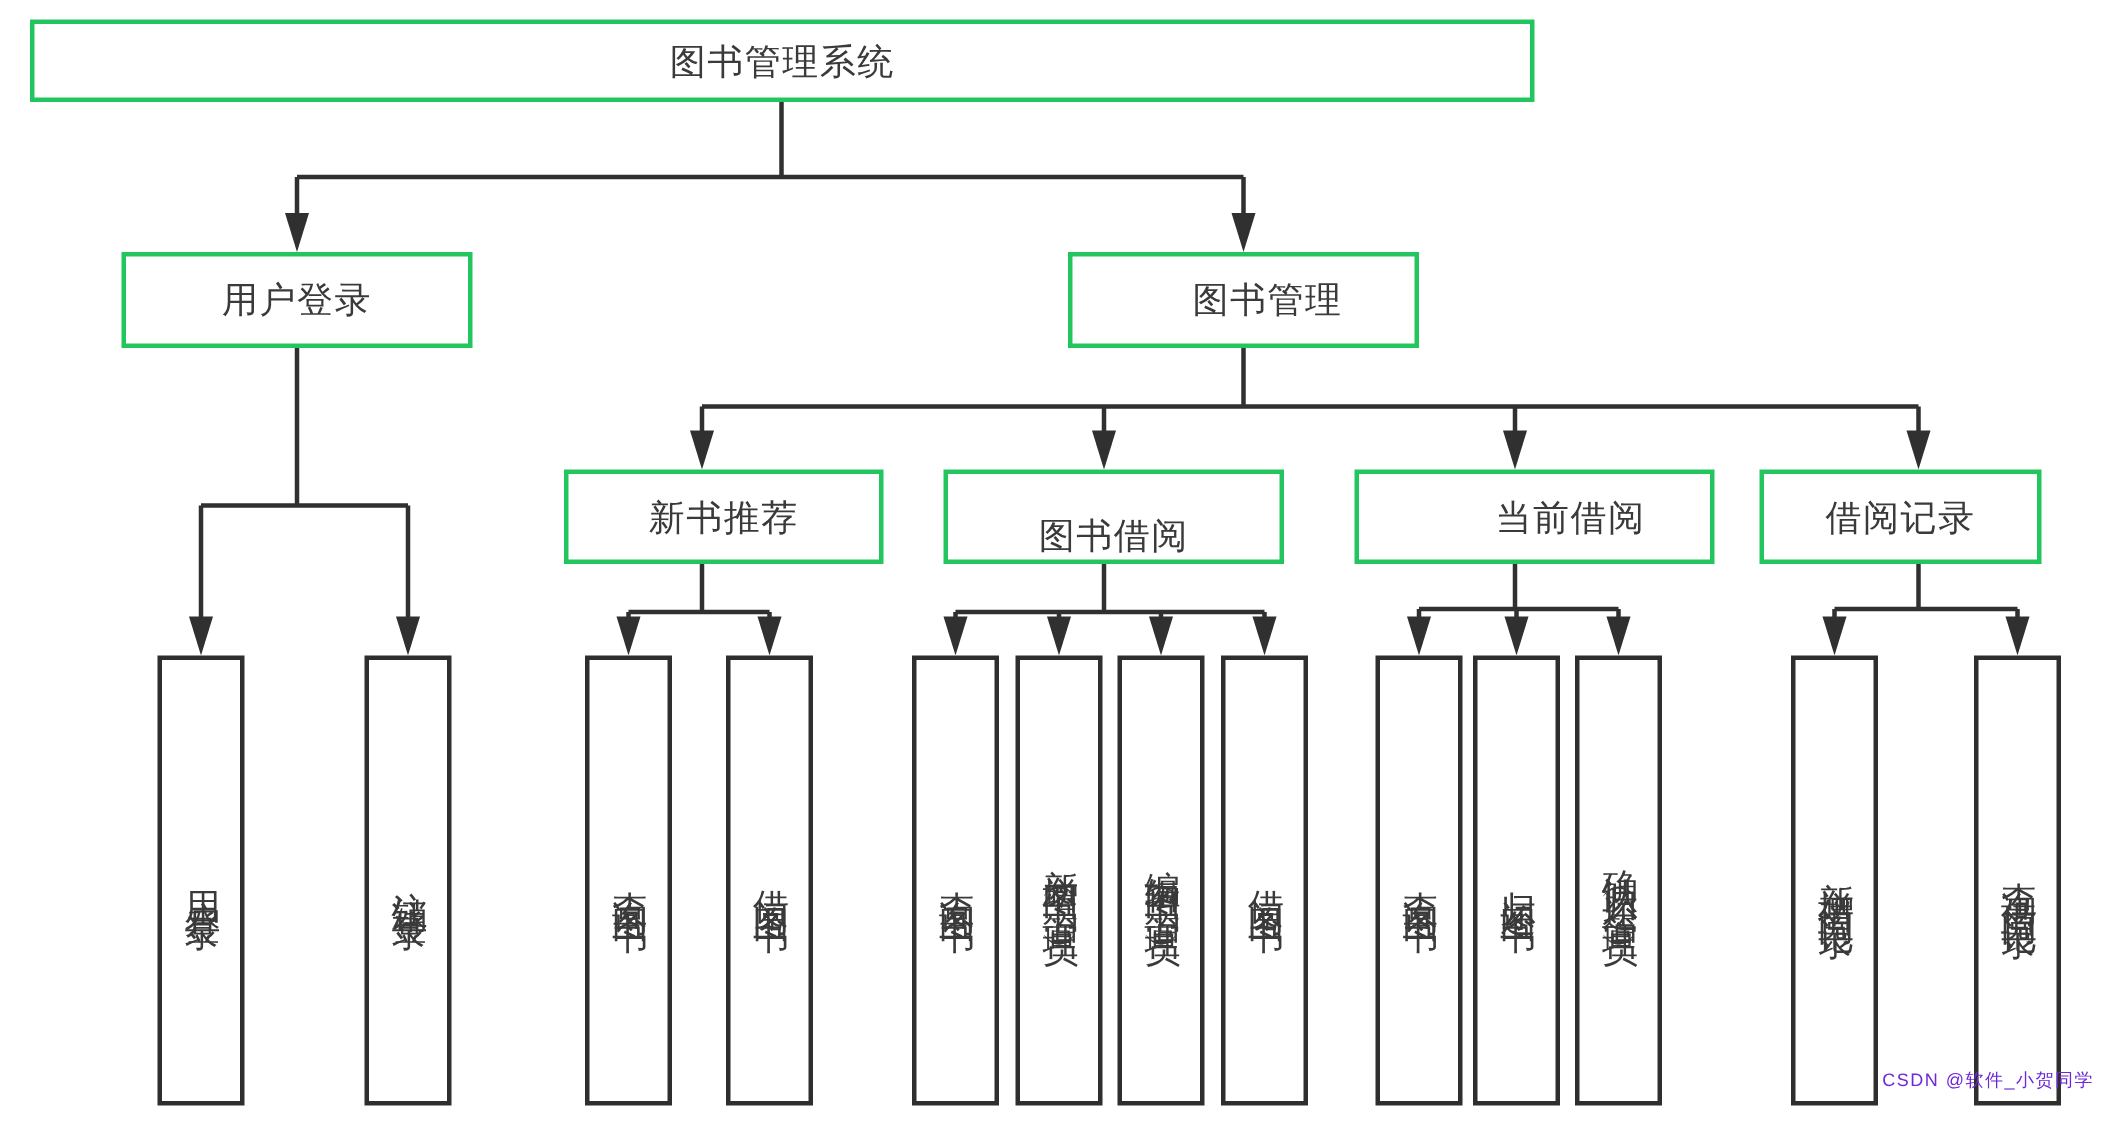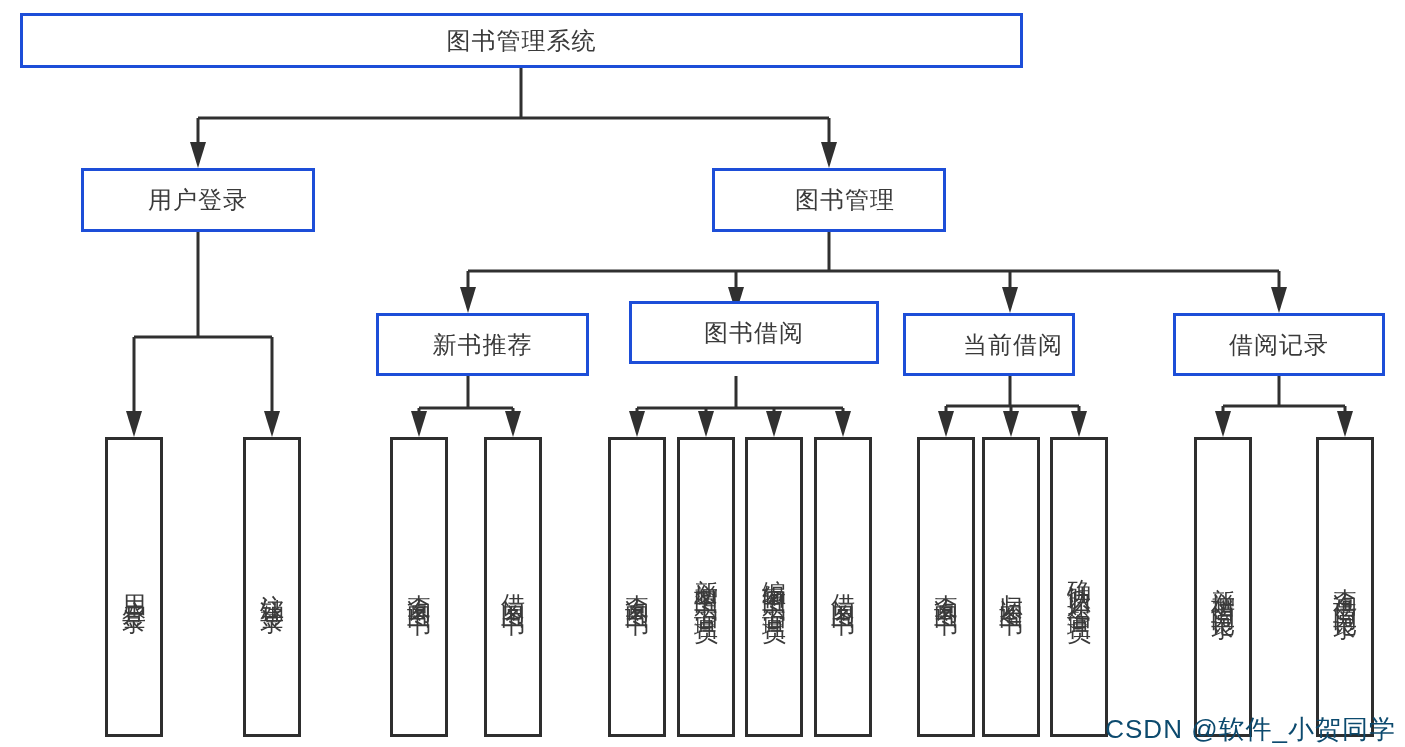--- a/index.html
+++ b/index.html
@@ -8,21 +8,21 @@
     width:1405px;height:747px;
     background:#ffffff;
     font-family:"Liberation Sans","DejaVu Sans",sans-serif;
     overflow:hidden;
   }
   #connectors{position:absolute;left:0;top:0;z-index:0;}
   .node{
     position:absolute;
     box-sizing:border-box;
     background:#ffffff;
-    border:3px solid #1d4ed8;
+    border:3px solid #22c55e;
     display:flex;align-items:center;justify-content:center;
     color:#3a3a3a;font-size:24px;letter-spacing:1px;
     z-index:1;
   }
   .vnode{
     position:absolute;
     box-sizing:border-box;
     background:#ffffff;
     border:3px solid #2e2e2e;
     display:flex;align-items:center;justify-content:center;
@@ -35,35 +35,35 @@
     font-size:24px;
     letter-spacing:6px;
     line-height:1;
     white-space:nowrap;
   }
   
   .n-root{left:20px;top:13px;width:1003px;height:55px;}
   .n-l2a{left:81px;top:168px;width:234px;height:64px;}
   .n-l2b{left:712px;top:168px;width:234px;height:64px;padding-left:32px;}
   .n-l3a{left:362px;top:313px;width:213px;height:63px;margin-left:14px;}
-  .n-l3b{left:629px;top:301px;width:250px;height:63px;}
-  .n-l3c{left:903px;top:313px;width:172px;height:63px;padding-left:48px;}
-  .n-l3d{left:1173px;top:313px;width:212px;height:63px;}
+  .n-l3b{left:629px;top:313px;width:227px;height:63px;align-items:flex-end;}
+  .n-l3c{left:903px;top:313px;width:240px;height:63px;padding-left:48px;}
+  .n-l3d{left:1173px;top:313px;width:188px;height:63px;}
   
   .leaf{top:437px;width:58px;height:300px;}
   .lf-1a{left:105px;} .lf-1b{left:243px;}
   .lf-2a{left:390px;} .lf-2b{left:484px;}
   .lf-3a{left:608px;} .lf-3b{left:677px;} .lf-3c{left:745px;} .lf-3d{left:814px;}
   .lf-4a{left:917px;} .lf-4b{left:982px;} .lf-4c{left:1050px;}
   .lf-5a{left:1194px;} .lf-5b{left:1316px;}
   .watermark{
     position:absolute;
     top:712px;right:9px;
-    font-size:26px;
-    color:#0c4a6e;
+    font-size:12px;
+    color:#6d28d9;
     letter-spacing:1px;
     z-index:2;
     white-space:nowrap;
   }
 </style>
 </head>
 <body>
 
 <div id="canvas">
 

